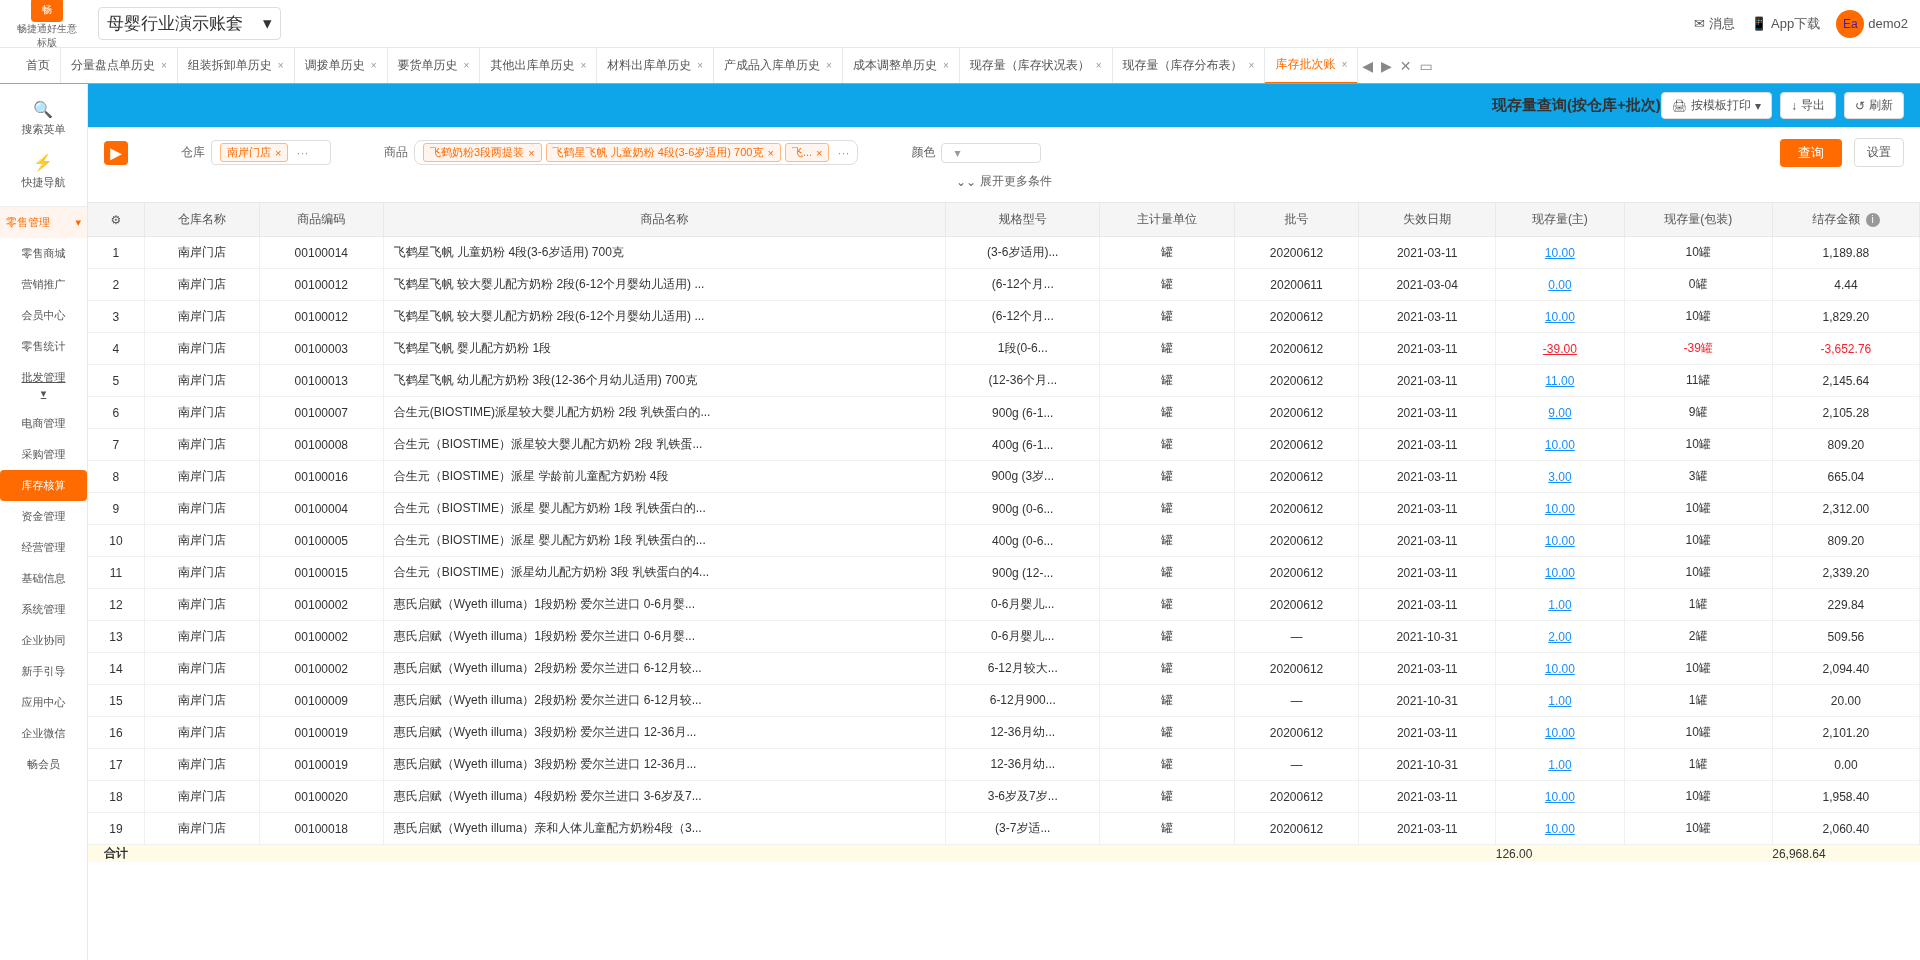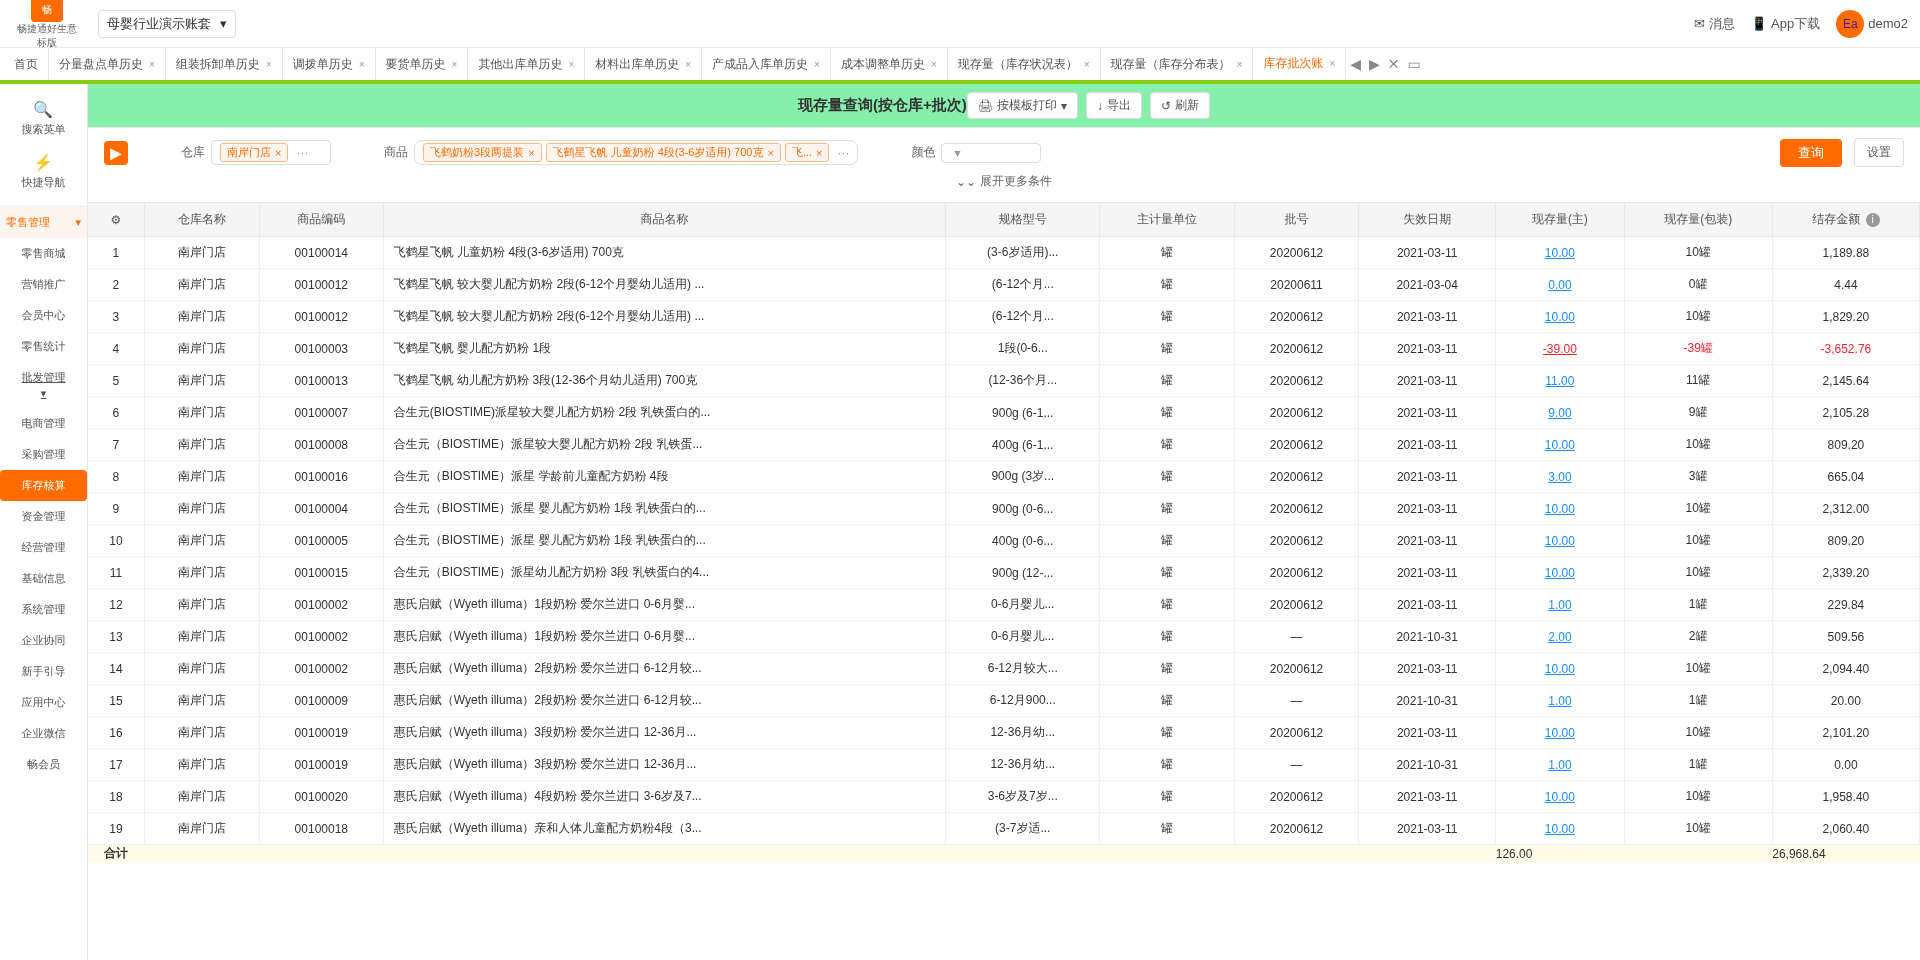--- a/index.html
+++ b/index.html
@@ -29,22 +29,22 @@
       display: flex;
       align-items: center;
       justify-content: center;
       color: #fff;
       font-size: 10px;
     }
     .logo-text { font-size: 10px; color: #666; }
     .top-selector {
       display: flex;
       align-items: center;
-      gap: 9px;
-      font-size: 13px;
+      gap: 20px;
+      font-size: 17px;
       color: #333;
       cursor: pointer;
       padding: 4px 8px;
       border: 1px solid #ddd;
       border-radius: 4px;
       text-align: center;
     }
     .top-spacer { flex: 1; }
     .top-actions {
       display: flex;
@@ -68,24 +68,24 @@
       align-items: center;
       justify-content: center;
       color: #4c1d95;
       font-size: 12px;
     }
 
     
     .tab-bar {
       height: 36px;
       background: #fff;
-      border-bottom: 4px solid #84cc16;
-      display: flex;
-      align-items: center;
-      padding: 0 4px;
+      border-bottom: 1px solid #84cc16;
+      display: flex;
+      align-items: center;
+      padding: 0 16px;
       overflow: hidden;
     }
     .tab-item {
       display: flex;
       align-items: center;
       gap: 4px;
       padding: 0 10px;
       height: 36px;
       font-size: 12px;
       cursor: pointer;
@@ -157,26 +157,26 @@
     .content-area {
       flex: 1;
       display: flex;
       flex-direction: column;
       overflow: hidden;
       background: #f0f2f5;
     }
 
     
     .page-header {
-      background: #86efac;
+      background: #0ea5e9;
       padding: 8px 16px;
       border-bottom: 1px solid #e8e8e8;
       display: flex;
       align-items: center;
-      justify-content: center;
+      justify-content: flex-end;
     }
     .page-title { font-size: 15px; font-weight: 600; color: #333; }
     .page-actions { display: flex; align-items: center; gap: 8px; }
     .btn-template {
       display: flex;
       align-items: center;
       gap: 4px;
       padding: 4px 10px;
       border: 1px solid #ddd;
       border-radius: 4px;

